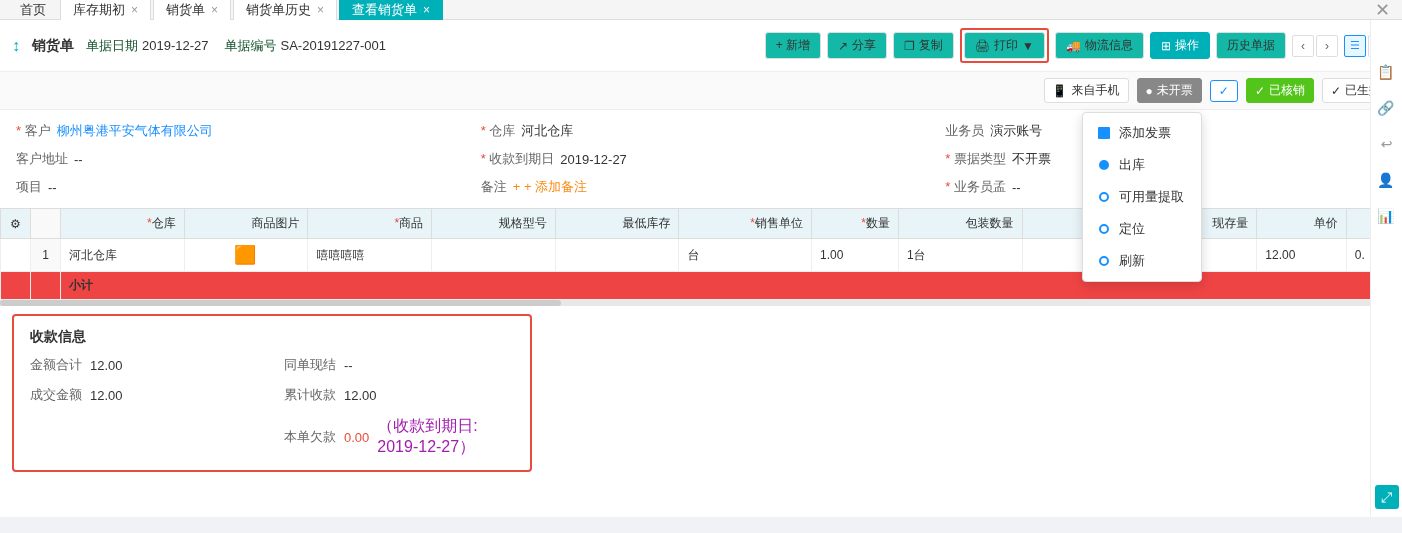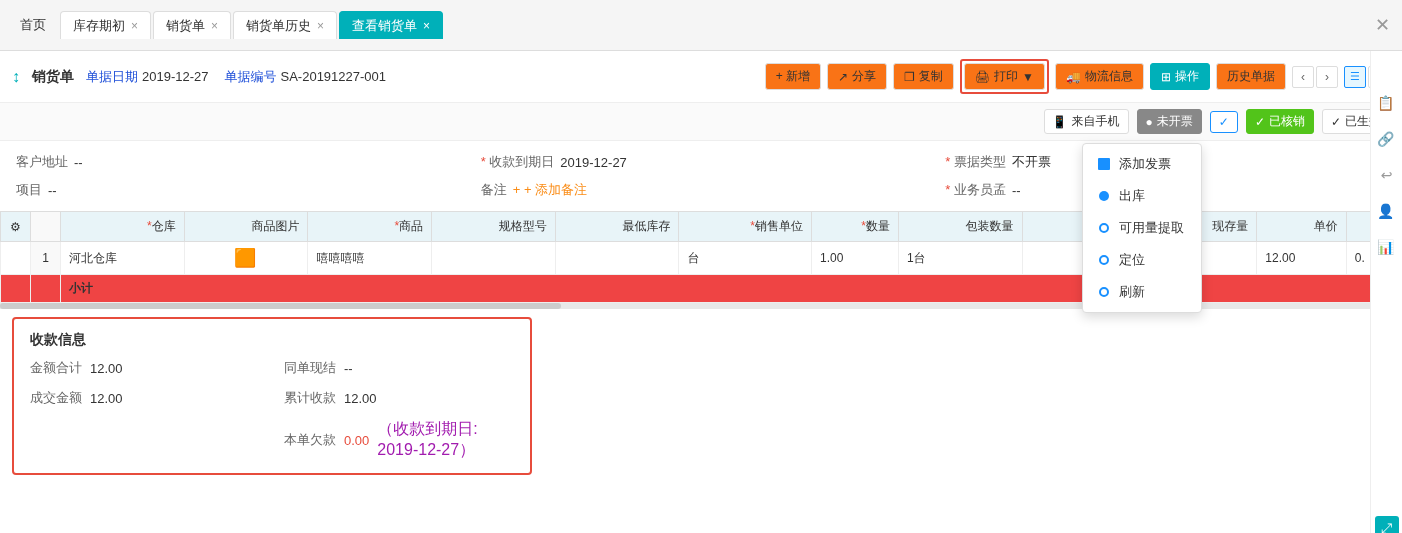--- a/index.html
+++ b/index.html
@@ -1,21 +1,21 @@
 <!DOCTYPE html>
 <html><head>
   <meta charset="utf-8">
   <style>
     * { box-sizing: border-box; margin: 0; padding: 0; }
     body { font-family: 'Microsoft YaHei', Arial, sans-serif; font-size: 13px; background: #f0f2f5; color: #333; overflow: hidden; }
 
     
     .tab-bar {
       display: flex; align-items: center; background: #f5f5f5; border-bottom: 1px solid #ddd;
-      height: 51px; padding: 0 8px; gap: 2px; position: relative;
+      height: 20px; padding: 0 8px; gap: 2px; position: relative;
     }
     .tab {
       display: flex; align-items: center; padding: 0 12px; height: 28px;
       border-radius: 4px 4px 0 0; cursor: pointer; font-size: 13px; gap: 6px;
       background: #fff; border: 1px solid #ddd; border-bottom: none;
     }
     .tab.active { background: #00b0b9; color: #fff; border-color: #00b0b9; }
     .tab .close-btn { color: #999; font-size: 12px; cursor: pointer; }
     .tab.active .close-btn { color: #fff; }
     .tab-home { background: transparent; border: none; color: #333; }
@@ -29,29 +29,29 @@
 
     
     .top-toolbar {
       display: flex; align-items: center; padding: 8px 12px; border-bottom: 1px solid #eee;
       gap: 12px; background: #fff;
     }
     .doc-icon { color: #00b0b9; font-size: 16px; }
     .doc-title { font-size: 14px; font-weight: bold; color: #333; }
     .doc-meta { display: flex; align-items: center; gap: 16px; flex: 1; }
     .meta-item { display: flex; align-items: center; gap: 4px; color: #666; font-size: 13px; }
-    .meta-label { color: #1d4ed8; }
+    .meta-label { color: #14532d; }
     .meta-value { color: #333; }
 
     
     .right-toolbar { display: flex; align-items: center; gap: 6px; margin-left: auto; }
     .btn-toolbar {
       display: flex; align-items: center; gap: 4px; padding: 4px 10px;
       border: 1px solid #ddd; border-radius: 3px; cursor: pointer; font-size: 12px;
-      background: #f97316; color: #333; white-space: nowrap;
+      background: #14b8a6; color: #333; white-space: nowrap;
     }
     .btn-toolbar.active { background: #00b0b9; color: #fff; border-color: #00b0b9; }
     .btn-cyan { background: #00b0b9; color: #fff; border-color: #00b0b9; }
 
     
     .secondary-toolbar {
       display: flex; align-items: center; padding: 6px 12px; border-bottom: 1px solid #eee;
       gap: 8px; background: #fafafa; justify-content: flex-end;
     }
     .btn-secondary {
@@ -237,20 +237,34 @@
         <span>✓</span>
         <span>已核销</span>
       </button>
       <button class="btn-secondary btn-cyan">
         <span>✓</span>
         <span>已生效</span>
       </button>
     </div>
 
     <div class="form-section">
+      <div class="form-row">
+        <div class="field-group">
+          <span class="field-label required">客户</span>
+          <span class="field-value field-link">柳州粤港平安气体有限公司</span>
+        </div>
+        <div class="field-group">
+          <span class="field-label required">仓库</span>
+          <span class="field-value">河北仓库</span>
+        </div>
+        <div class="field-group">
+          <span class="field-label">业务员</span>
+          <span class="field-value">演示账号</span>
+        </div>
+      </div>
       <div class="form-row">
         <div class="field-group">
           <span class="field-label">客户地址</span>
           <span class="field-value">--</span>
         </div>
         <div class="field-group">
           <span class="field-label required">收款到期日</span>
           <span class="field-value">2019-12-27</span>
         </div>
         <div class="field-group">

